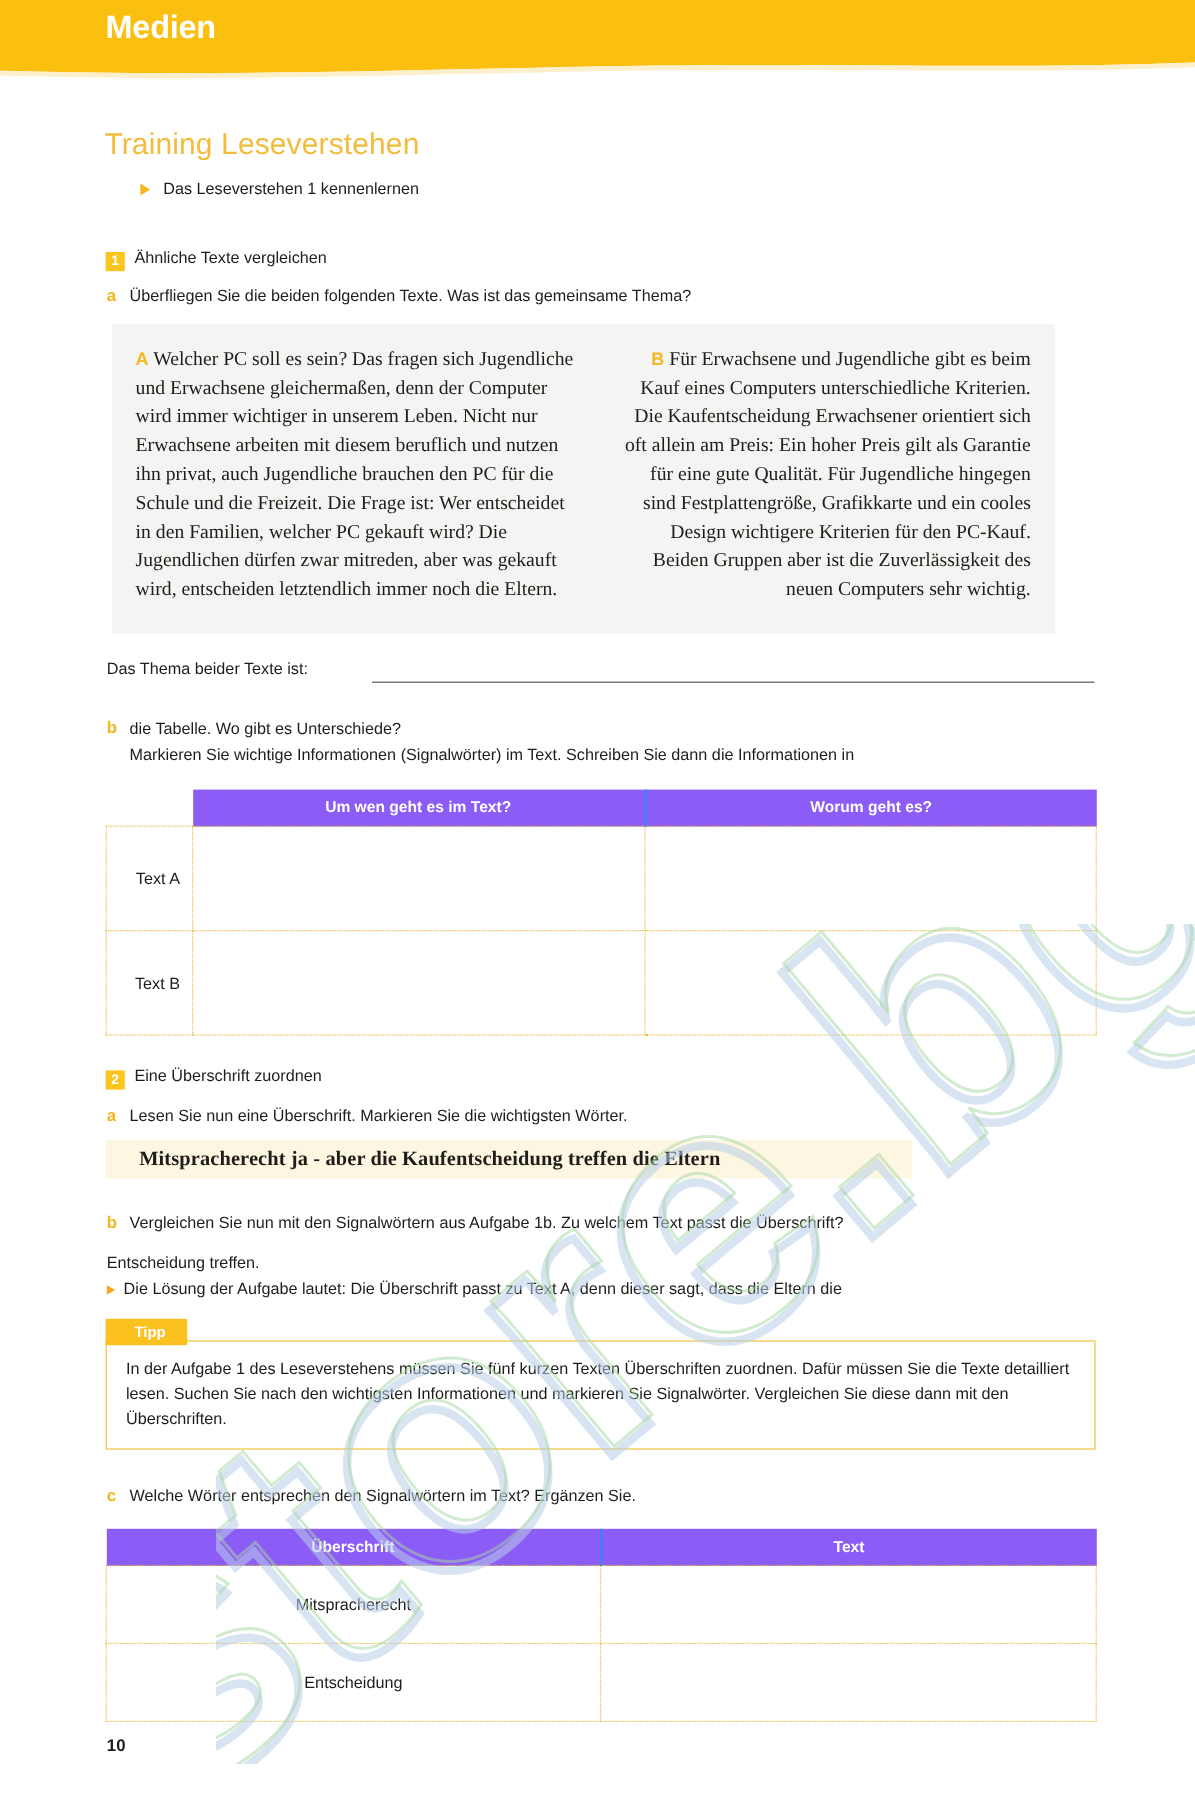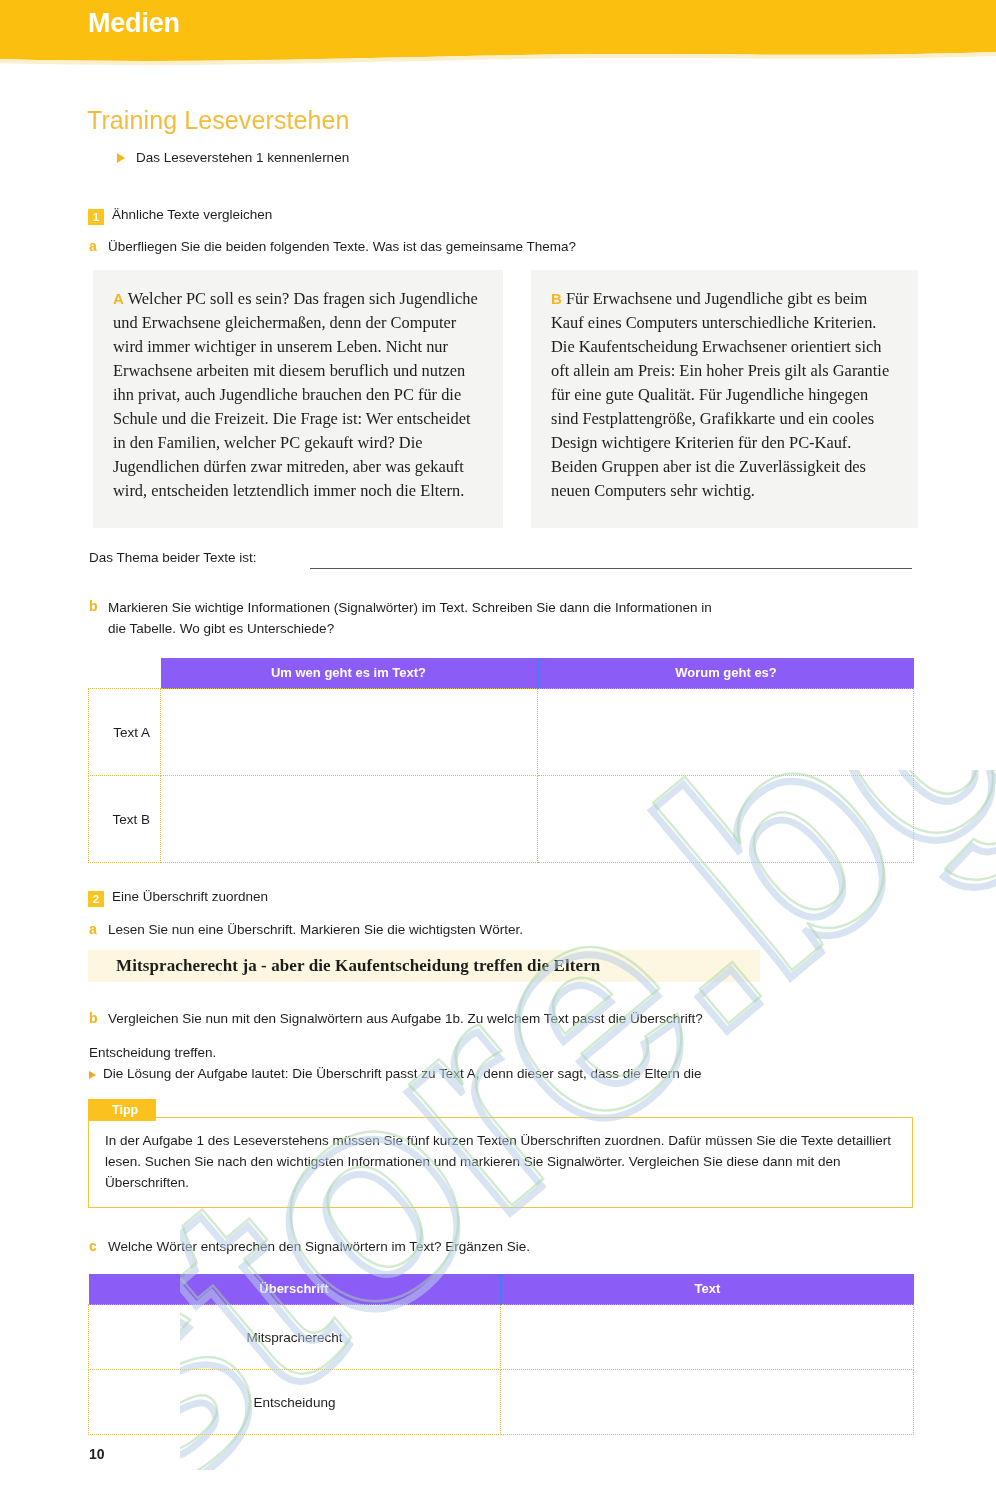--- a/index.html
+++ b/index.html
@@ -141,21 +141,21 @@
     padding: 17px 20px 16px 20px;
     box-sizing: border-box;
   }
   .textbox .tb-letter {
     color: #f5b51d;
     font-family: "Liberation Sans", sans-serif;
     font-weight: bold;
     font-size: 15px;
   }
   #textbox-a { left: 93px; top: 270px; width: 410px; height: 258px; }
-  #textbox-b { left: 531px; top: 270px; width: 387px; height: 258px; }
+  #textbox-b { left: 492px; top: 270px; width: 387px; height: 258px; text-align: right; }
 
   
   .thema-line {
     position: absolute;
     left: 89px;
     top: 550px;
     font-size: 13.5px;
     color: #1d1d1b;
   }
   .thema-rule {
@@ -334,22 +334,22 @@
     <span class="tb-letter">B</span>
     <span>Für Erwachsene und Jugendliche gibt es beim Kauf eines Computers unterschiedliche Kriterien. Die Kaufentscheidung Erwachsener orientiert sich oft allein am Preis: Ein hoher Preis gilt als Garantie für eine gute Qualität. Für Jugendliche hingegen sind Festplattengröße, Grafikkarte und ein cooles Design wichtigere Kriterien für den PC-Kauf. Beiden Gruppen aber ist die Zuverlässigkeit des neuen Computers sehr wichtig.</span>
   </div>
 
   <div class="thema-line">Das Thema beider Texte ist:</div>
   <div class="thema-rule"></div>
 
   <div class="ex-row" style="left:89px; top:598px; align-items:flex-start;">
     <span class="letter-badge">b</span>
     <span class="task-para" style="position:static; width:810px;">
+      <span class="inner">die Tabelle. Wo gibt es Unterschiede?</span>
       <span class="inner">Markieren Sie wichtige Informationen (Signalwörter) im Text. Schreiben Sie dann die Informationen in</span>
-      <span class="inner">die Tabelle. Wo gibt es Unterschiede?</span>
     </span>
   </div>
 
   <table class="tbl" id="table-signalwoerter">
     <colgroup>
       <col style="width:72px;">
       <col style="width:377px;">
       <col style="width:376px;">
     </colgroup>
     <thead>

